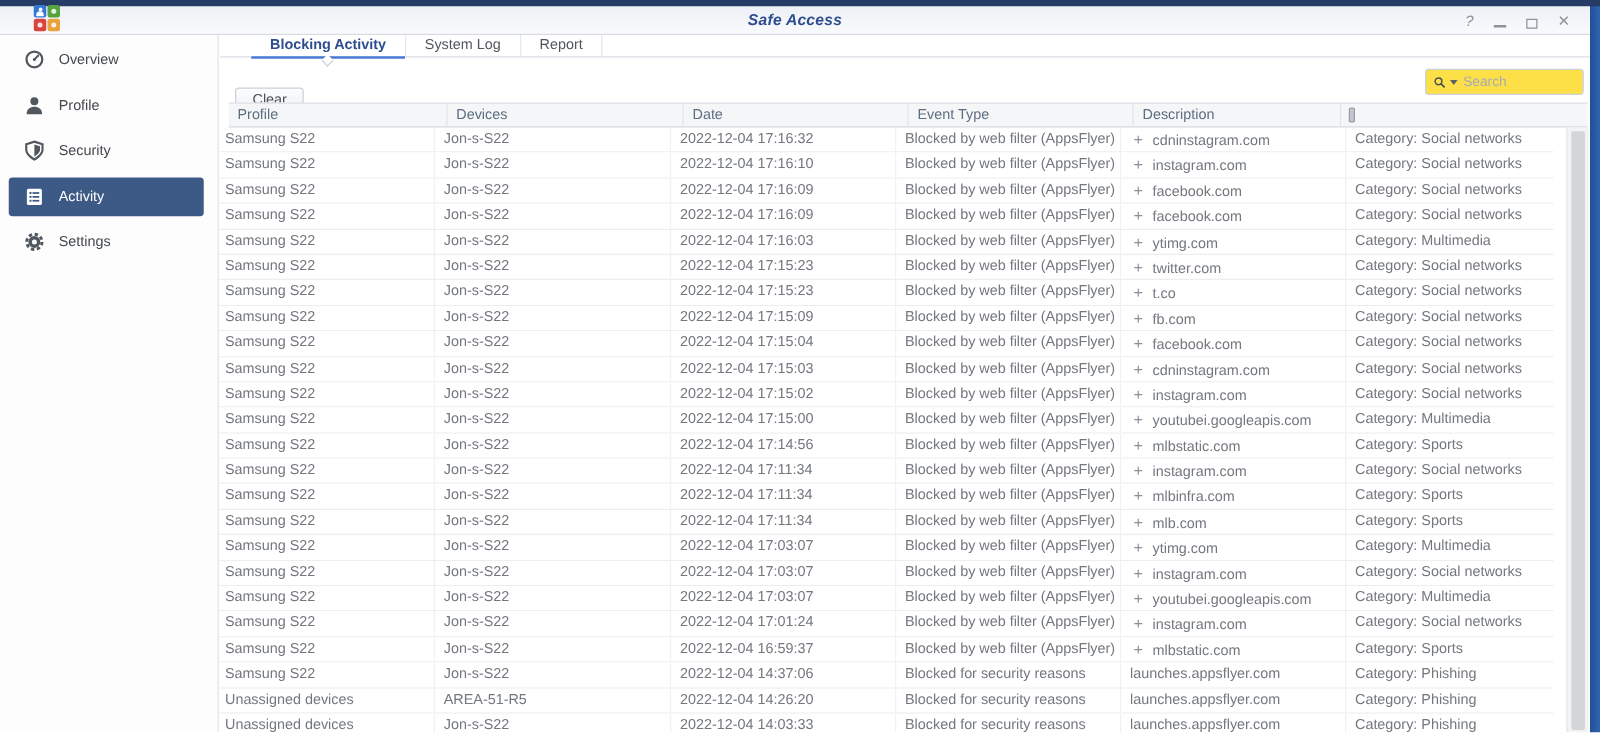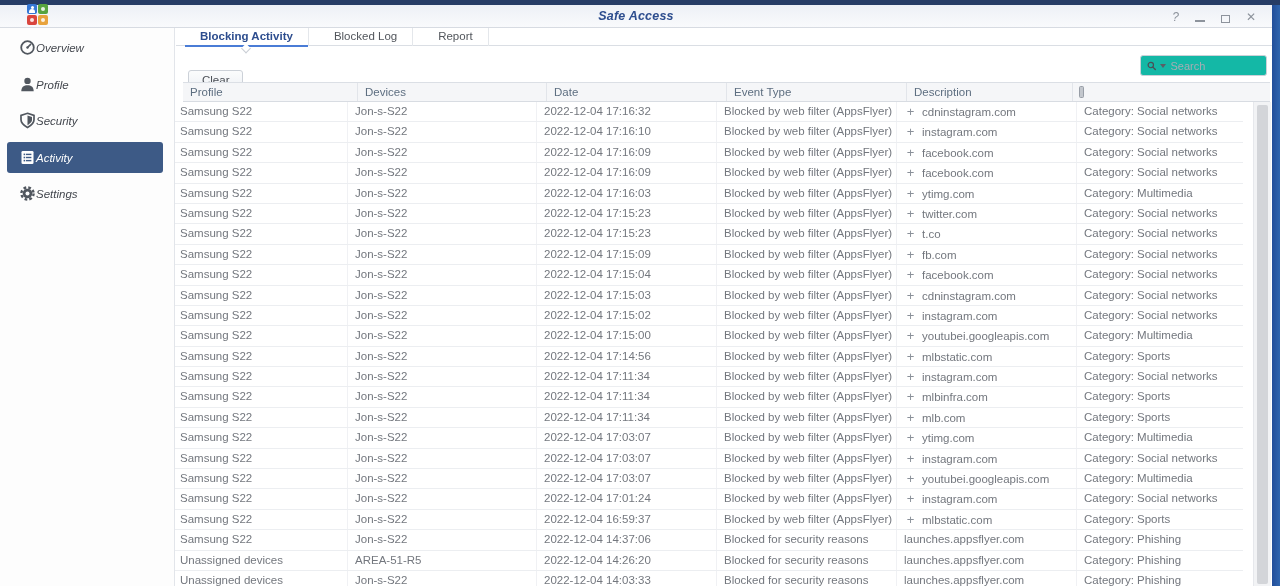--- a/index.html
+++ b/index.html
@@ -22,37 +22,37 @@
               display:grid; grid-template-columns:10px 10px; grid-template-rows:10px 10px; gap:1px; }
   .tile { border-radius:2px; position:relative; overflow:hidden; }
   .tile-blue { background:#3577d4; } .tile-green { background:#57a33f; }
   .tile-red { background:#d9453e; } .tile-orange { background:#e8a33d; }
   .tile .head { position:absolute; left:3.5px; top:1.5px; width:3px; height:3px; border-radius:50%; background:#fff; }
   .tile .bodyp { position:absolute; left:2px; top:5px; width:6px; height:4px; border-radius:3px 3px 0 0; background:#fff; }
   .tile .dot { position:absolute; left:3px; top:3px; width:4px; height:4px; border-radius:50%; background:rgba(255,255,255,.85); }
 
   .sidebar { position:absolute; left:0; top:28px; width:175px; height:558px; background:#fdfdfd; border-right:1px solid #e2e5ea; z-index:2; }
   .side-item { position:absolute; left:7px; width:156px; height:31px; border-radius:3px;
-               display:flex; align-items:center; padding-left:12px; color:#43474e; font-size:11.5px;font-style:italic; }
+               display:flex; align-items:center; padding-left:12px; gap:11px; color:#43474e; font-size:11.5px; }
   .side-item svg { flex:none; color:#51575f; }
   .side-item.active { background:#3d5a86; color:#fff; }
   .side-item.active svg { color:#fff; }
 
-  .tabbar { position:absolute; left:176px; top:28px; width:1096px; height:18px; background:#fff; border-bottom:1px solid #dadee4; display:flex; padding-left:9px; z-index:3;gap:10px; }
+  .tabbar { position:absolute; left:176px; top:28px; width:1096px; height:18px; background:#fff; border-bottom:1px solid #dadee4; display:flex; padding-left:25px; z-index:3; }
   .tab { position:relative; height:18px; line-height:16px; padding:0 15px; font-size:11.5px; color:#52565c; border-right:1px solid #e4e7eb; }
   .tab.active { color:#2d4d8e; font-weight:bold; }
   .tab.active .underline { position:absolute; left:0; right:0; bottom:-1px; height:2px; background:#4a7cd6; }
   .tab .notch { display:none; }
   .tab.active .notch { display:block; position:absolute; left:50%; bottom:-6px; width:7px; height:7px; background:#fff;
                        border-right:1px solid #c9cdd4; border-bottom:1px solid #c9cdd4; transform:translateX(-50%) rotate(45deg); z-index:4; }
 
   .btn-clear { position:absolute; left:188px; top:70px; height:21px; padding:0 13px; font-size:11.5px; color:#4a4e55;
                background:linear-gradient(#fbfcfd,#edf0f4); border:1px solid #ccd1d8; border-radius:3px; line-height:19px; }
 
-  .searchbox { position:absolute; left:1140px; top:55px; width:127px; height:21px; background:#14b8a6; border:1px solid #ccd1d8;
+  .searchbox { position:absolute; left:1140px; top:55px; width:127px; height:21px; background:#fde047; border:1px solid #ccd1d8;
                border-radius:3px; display:flex; align-items:center; padding:0 6px; gap:3px; }
   .searchbox input { border:none; outline:none; width:100%; font-size:11px; color:#4a4e55; font-family:inherit; background:transparent; }
   .searchbox input::placeholder { color:#a7acb3; }
   .search-caret { width:0; height:0; border-left:3px solid transparent; border-right:3px solid transparent; border-top:4px solid #5a5f66; margin-right:2px; flex:none; }
 
   .thead { position:absolute; left:183px; top:82px; width:1087px; height:20px; background:#f5f6f8;
            border-top:1px solid #dbdfe5; border-bottom:1px solid #d8dce2; display:flex; z-index:2; }
   .th { font-size:11.5px; color:#5d6e80; line-height:18px; padding-left:7px; border-right:1px solid #e2e5ea; white-space:nowrap; overflow:hidden; }
   .th:last-child { border-right:none; }
   .col-menu-cell { width:17px; display:flex; align-items:center; justify-content:center; padding-left:0; }
@@ -147,21 +147,21 @@
   </div>
 </div>
 
 <div class="tabbar">
   <div class="tab active">
     <span>Blocking Activity</span>
     <span class="underline"></span>
     <span class="notch"></span>
   </div>
   <div class="tab">
-    <span>Blocked Log</span>
+    <span>System Log</span>
     <span class="underline"></span>
   </div>
   <div class="tab">
     <span>Report</span>
     <span class="underline"></span>
   </div>
 </div>
 
 <button class="btn-clear">Clear</button>
 

